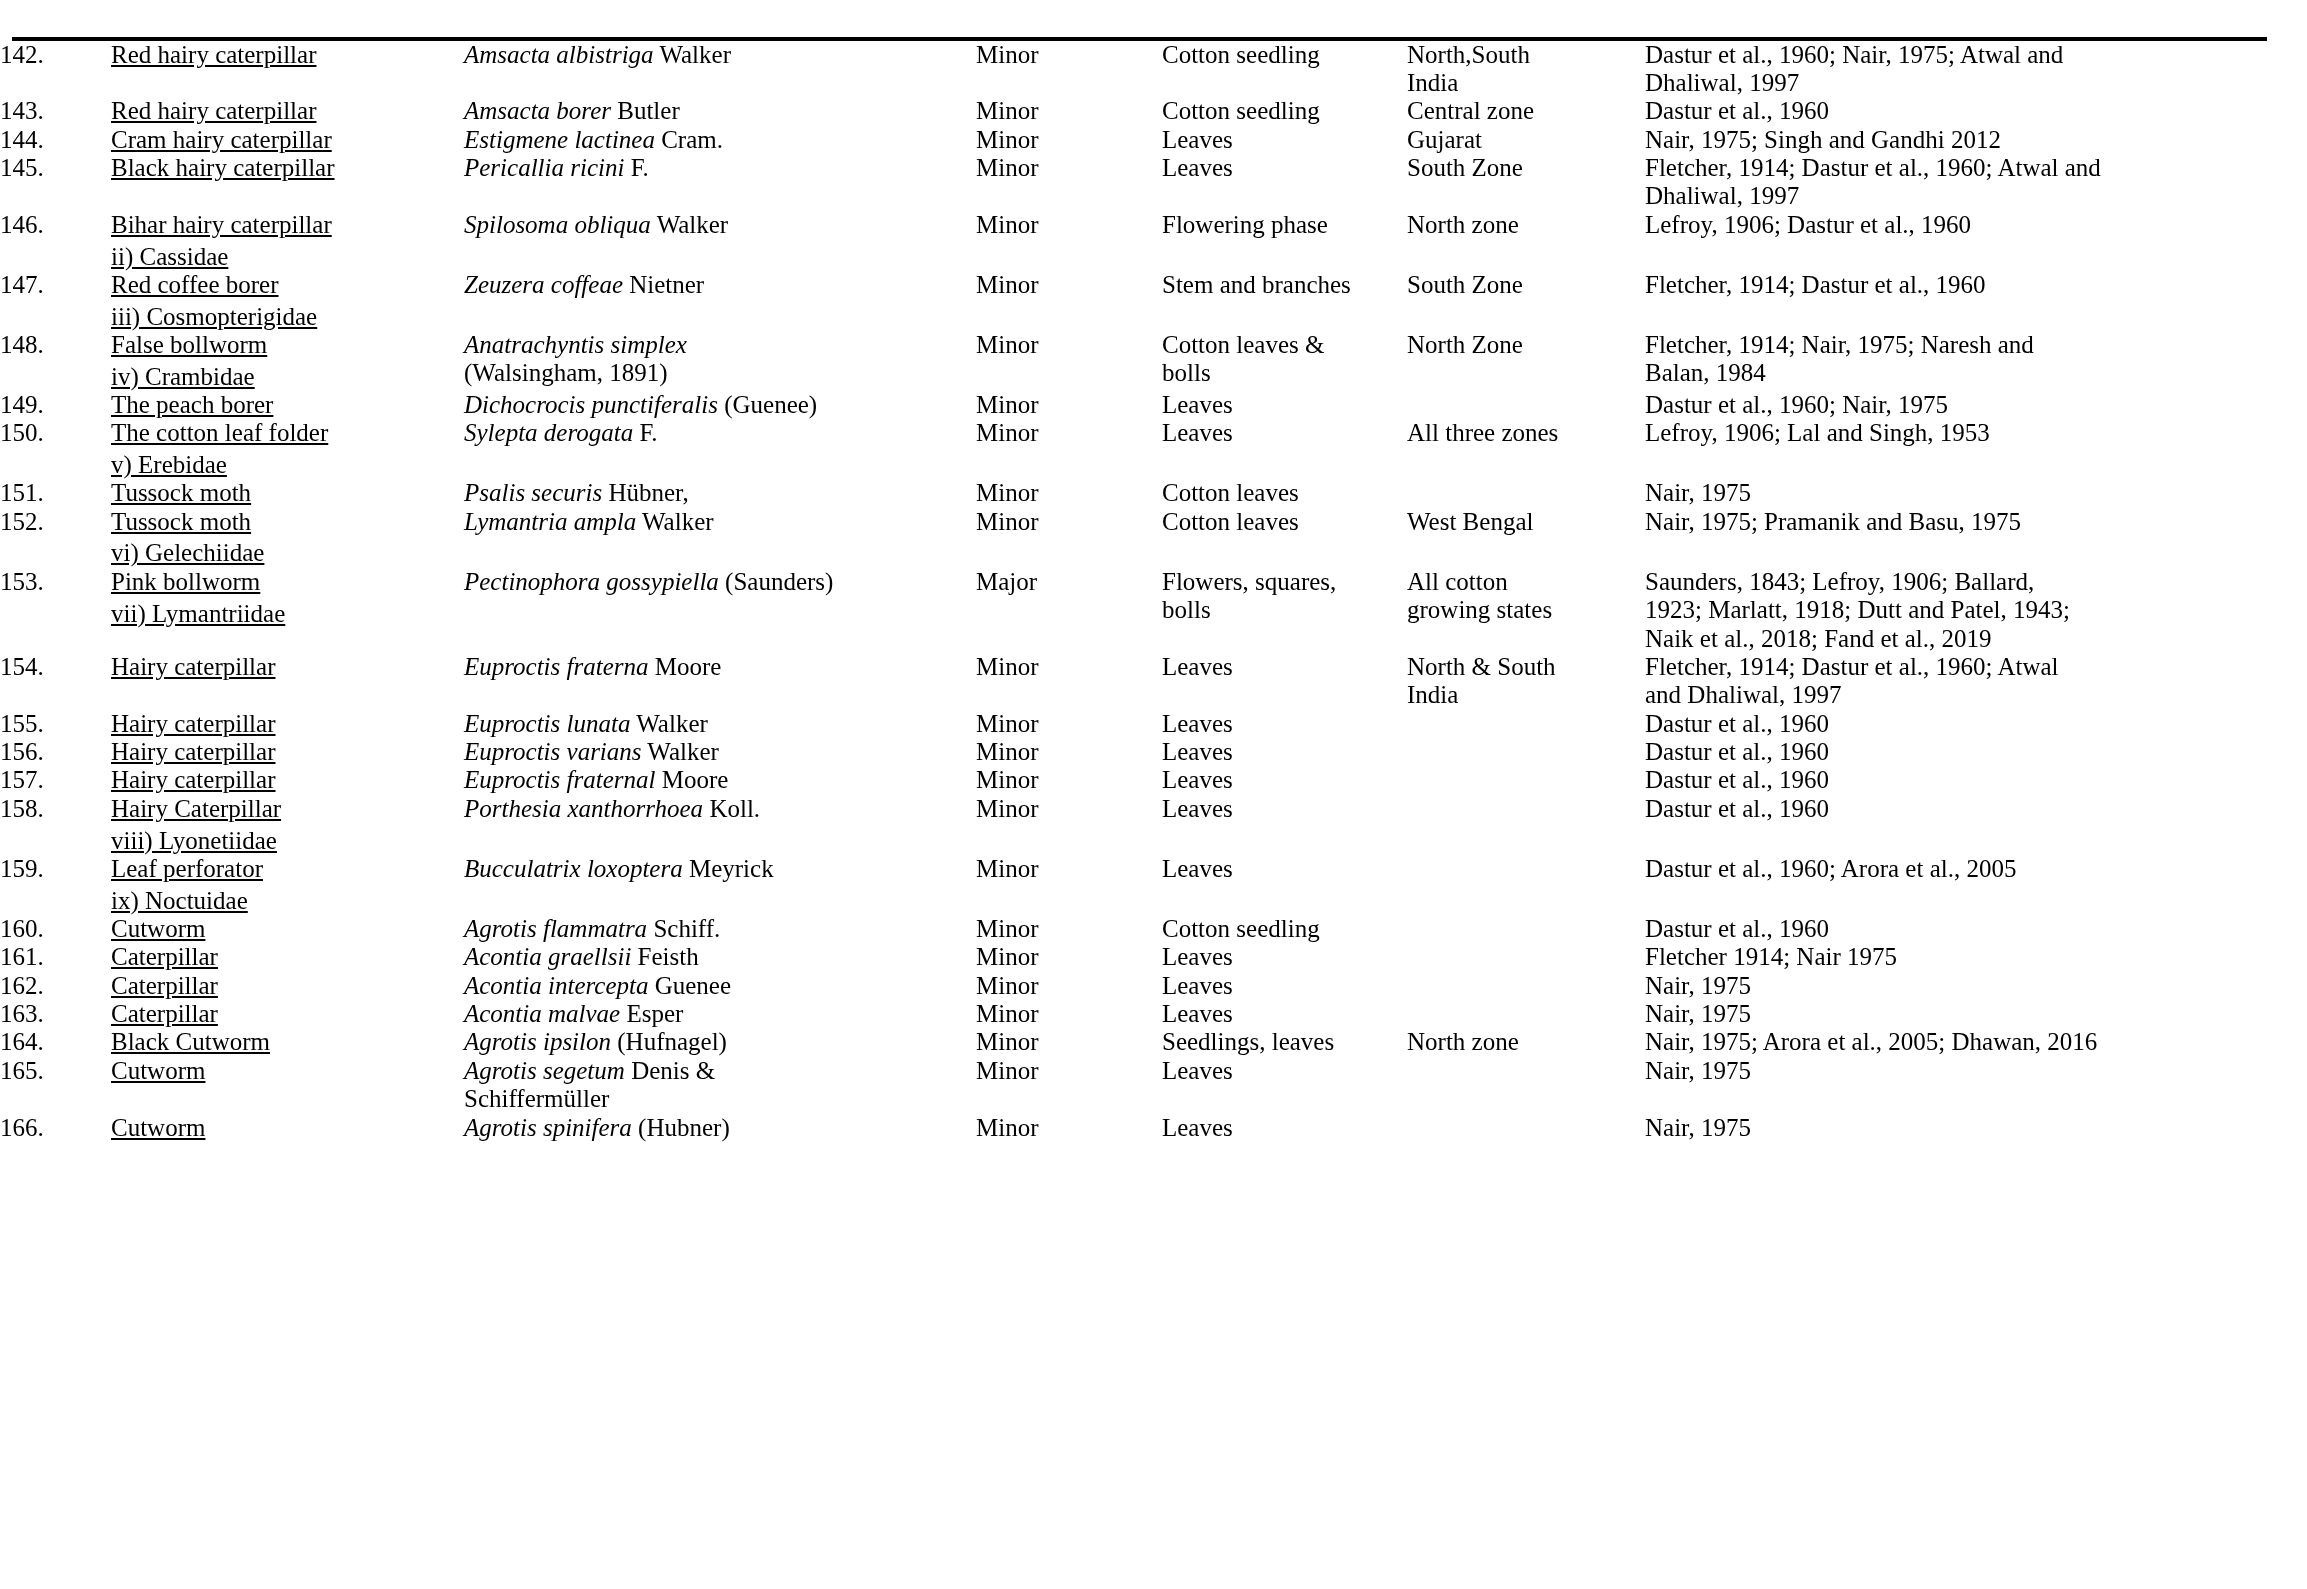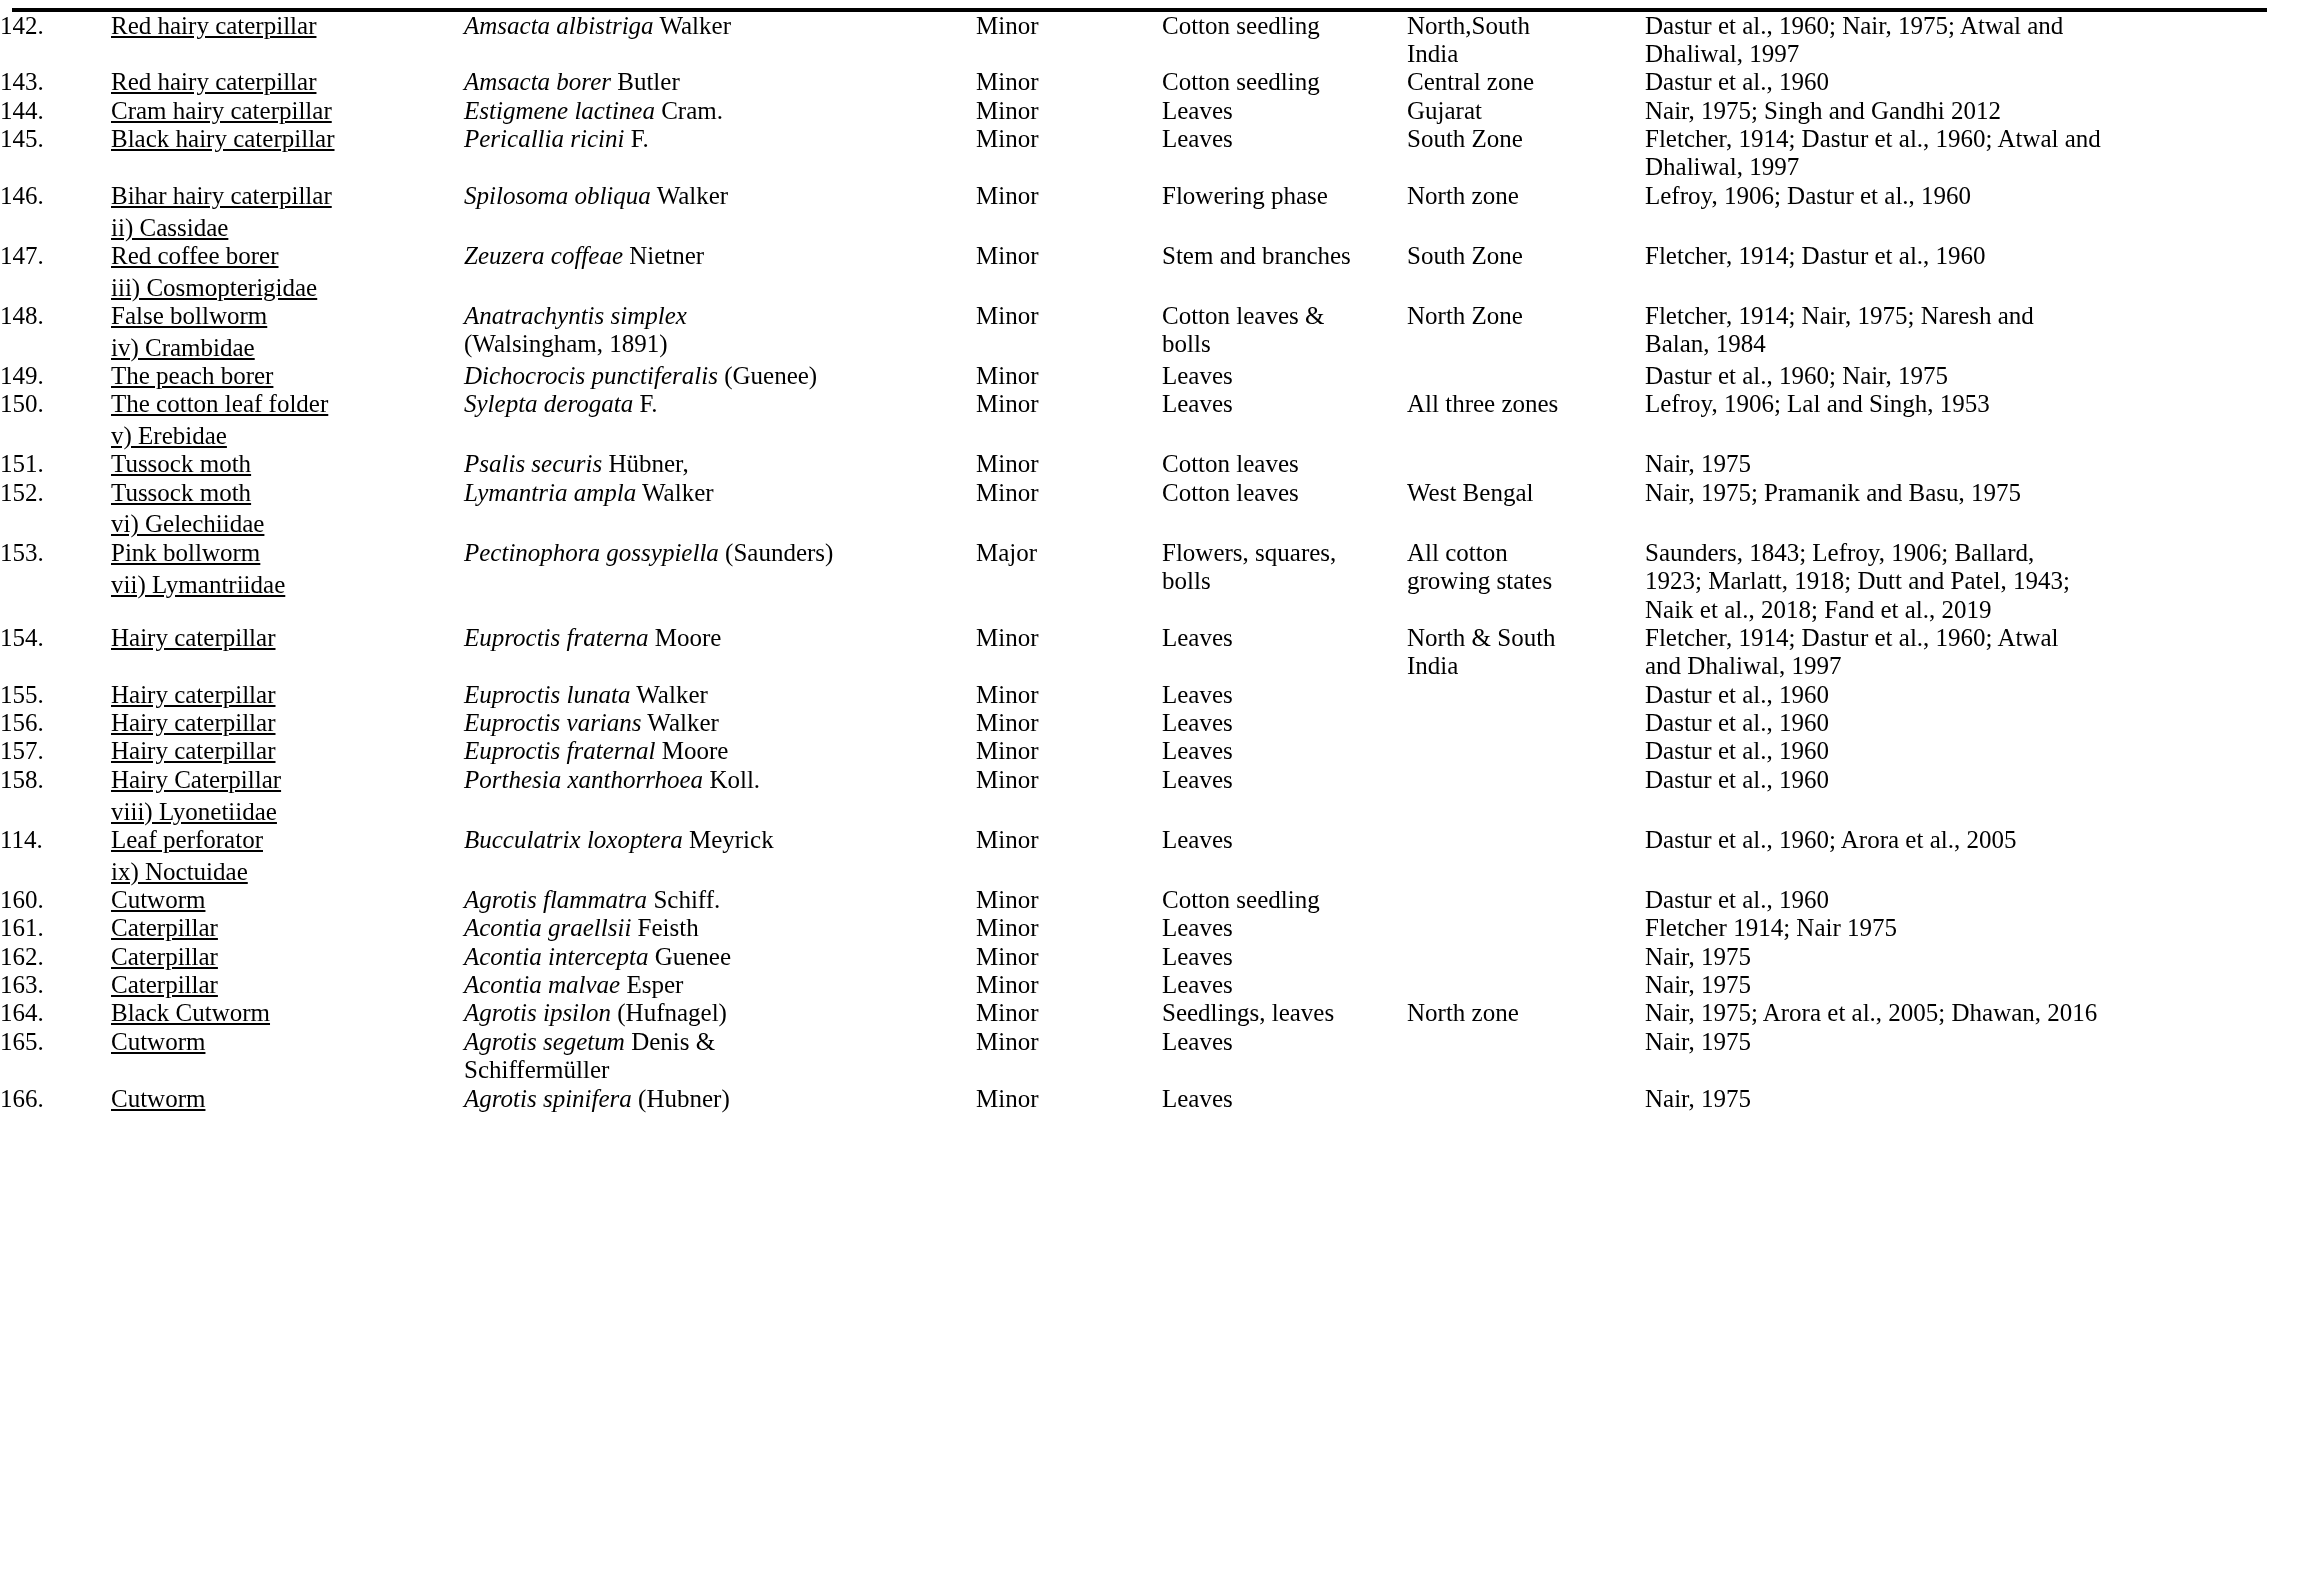--- a/index.html
+++ b/index.html
@@ -12,20 +12,21 @@
     height: 1589px;
     overflow: hidden;
     font-family: "Liberation Serif", "DejaVu Serif", serif;
     color: #000000;
   }
   #sheet {
     position: relative;
     width: 2307px;
     height: 1363px;
     box-sizing: border-box;
+    margin-top: 29px;
   }
   .top-rule {
     position: absolute;
     left: 11.6px;
     top: 7.5px;
     width: 2255px;
     height: 4.2px;
     background: #000000;
   }
   table.pest-table {
@@ -409,21 +410,21 @@
           <td class="status">Minor</td>
           <td class="part">
             <span class="cell-line">Leaves</span>
           </td>
           <td class="zone"></td>
           <td class="ref">
             <span class="cell-line">Dastur et al., 1960</span>
           </td>
         </tr>
         <tr>
-          <td class="sno">114.</td>
+          <td class="sno">159.</td>
           <td class="common">
             <span class="cell-line">Leaf perforator</span>
             <span class="subfamily">ix) Noctuidae</span>
           </td>
           <td class="sci">
             <span class="cell-line"><i class="sci-name">Bucculatrix loxoptera</i> <span class="auth">Meyrick</span></span>
           </td>
           <td class="status">Minor</td>
           <td class="part">
             <span class="cell-line">Leaves</span>

